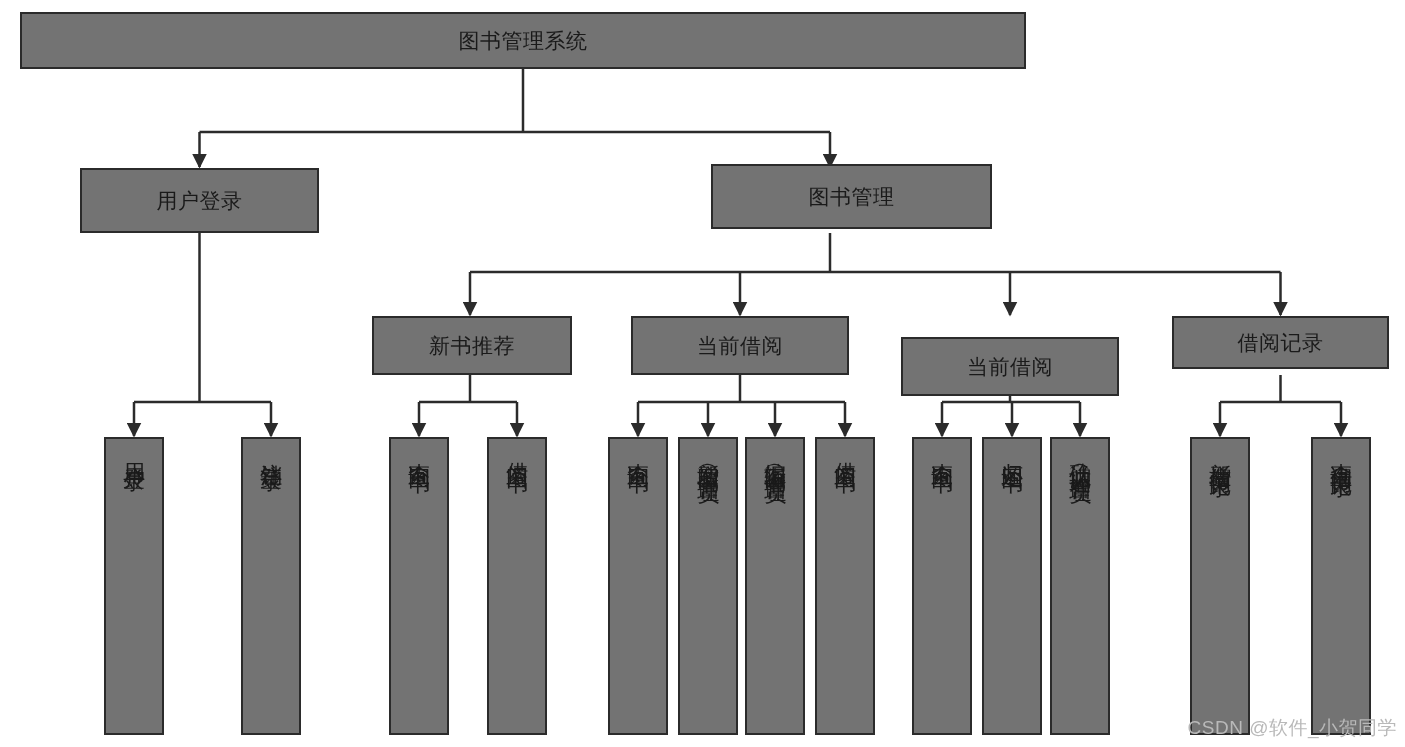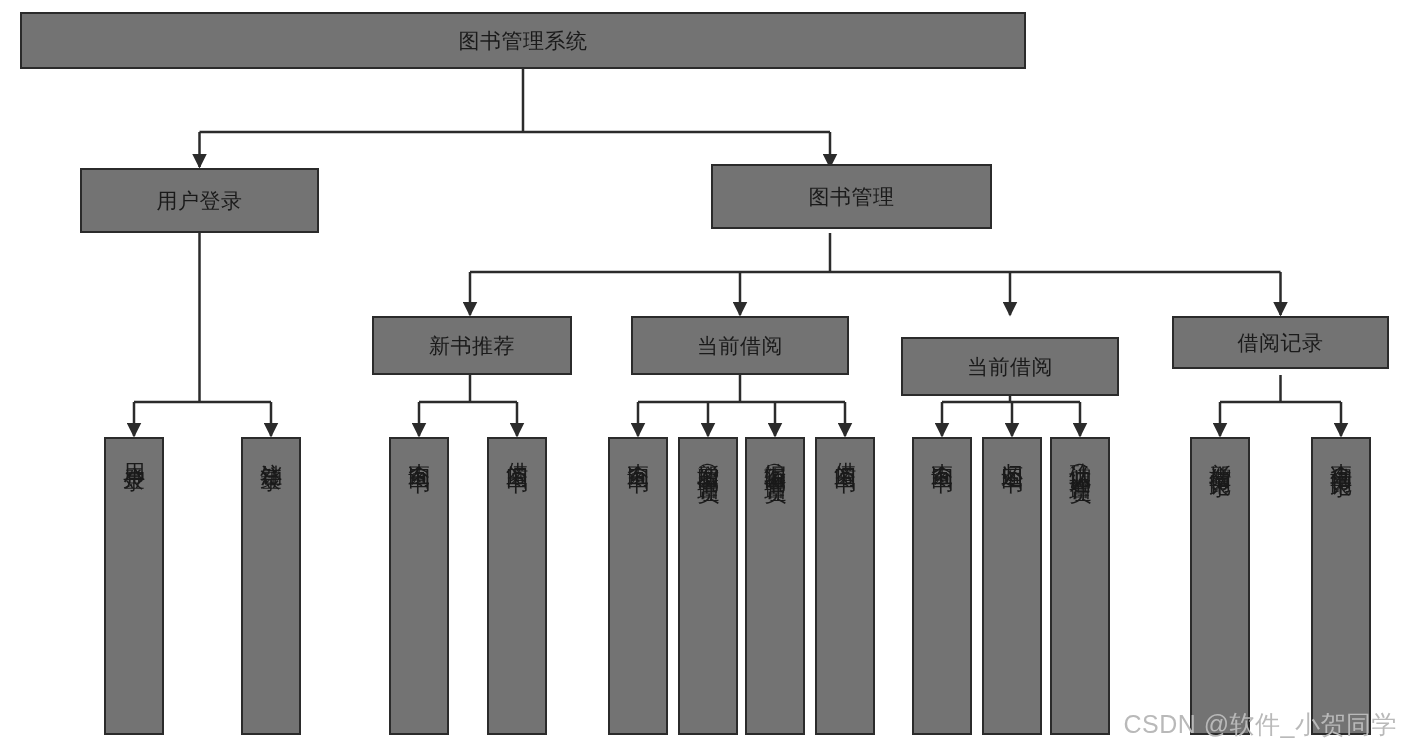--- a/index.html
+++ b/index.html
@@ -56,21 +56,21 @@
     text-orientation: upright;
     font-size: 22px;
     line-height: 1.12;
     letter-spacing: 3px;
     white-space: nowrap;
   }
   .watermark {
     position: absolute;
     right: 8px;
     bottom: 6px;
-    font-size: 25px;
+    font-size: 19px;
     color: #b9b9b9;
     letter-spacing: 0.5px;
     white-space: nowrap;
     user-select: none;
     margin-left: 14px;
   }
 </style>
 </head>
 <body>
 

